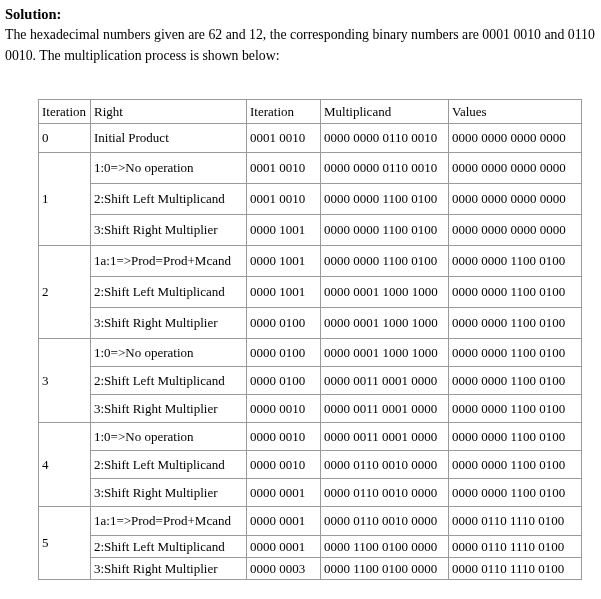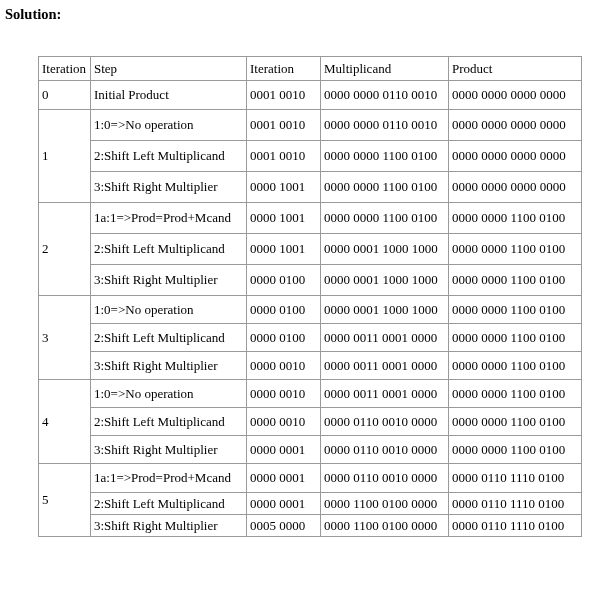--- a/index.html
+++ b/index.html
@@ -56,36 +56,37 @@
   col.c-mcand { width: 128px; }
   col.c-prod  { width: 133px; }
   td.b { font-weight: bold; }
 </style>
 </head>
 <body>
 
 <div class="page">
   <div class="content">
     <p class="section-title">Solution:</p>
+    <p class="intro">The hexadecimal numbers given are 62 and 12, the corresponding binary numbers are 0001 0010 and 0110 0010. The multiplication process is shown below:</p>
 
     <table class="mult-table">
       <colgroup>
         <col class="c-iter">
         <col class="c-step">
         <col class="c-mult">
         <col class="c-mcand">
         <col class="c-prod">
       </colgroup>
       <thead>
         <tr>
           <th>Iteration</th>
-          <th>Step</th>
+          <th>Right</th>
           <th>Iteration</th>
           <th>Multiplicand</th>
-          <th>Product</th>
+          <th>Values</th>
         </tr>
       </thead>
       <tbody>
           <tr style="height: 29px;">
             <td rowspan="1">0</td>
             <td>Initial Product</td>
             <td>0001  0010</td>
             <td>0000 0000 0110 0010</td>
             <td>0000 0000 0000 0000</td>
           </tr>
@@ -173,20 +174,20 @@
             <td class="b">0000 0110 1110  0100</td>
           </tr>
           <tr style="height: 22px;">
             <td>2:Shift Left Multiplicand</td>
             <td>0000  0001</td>
             <td class="b">0000 1100  0100 0000</td>
             <td>0000 0110 1110 0100</td>
           </tr>
           <tr style="height: 22px;">
             <td>3:Shift Right Multiplier</td>
-            <td class="b">0005 0000</td>
+            <td class="b">0000 0003</td>
             <td>0000  1100 0100 0000</td>
             <td>0000 0110 1110 0100</td>
           </tr>
         </tbody>
     </table>
   </div>
 </div>
 
 </body></html>

